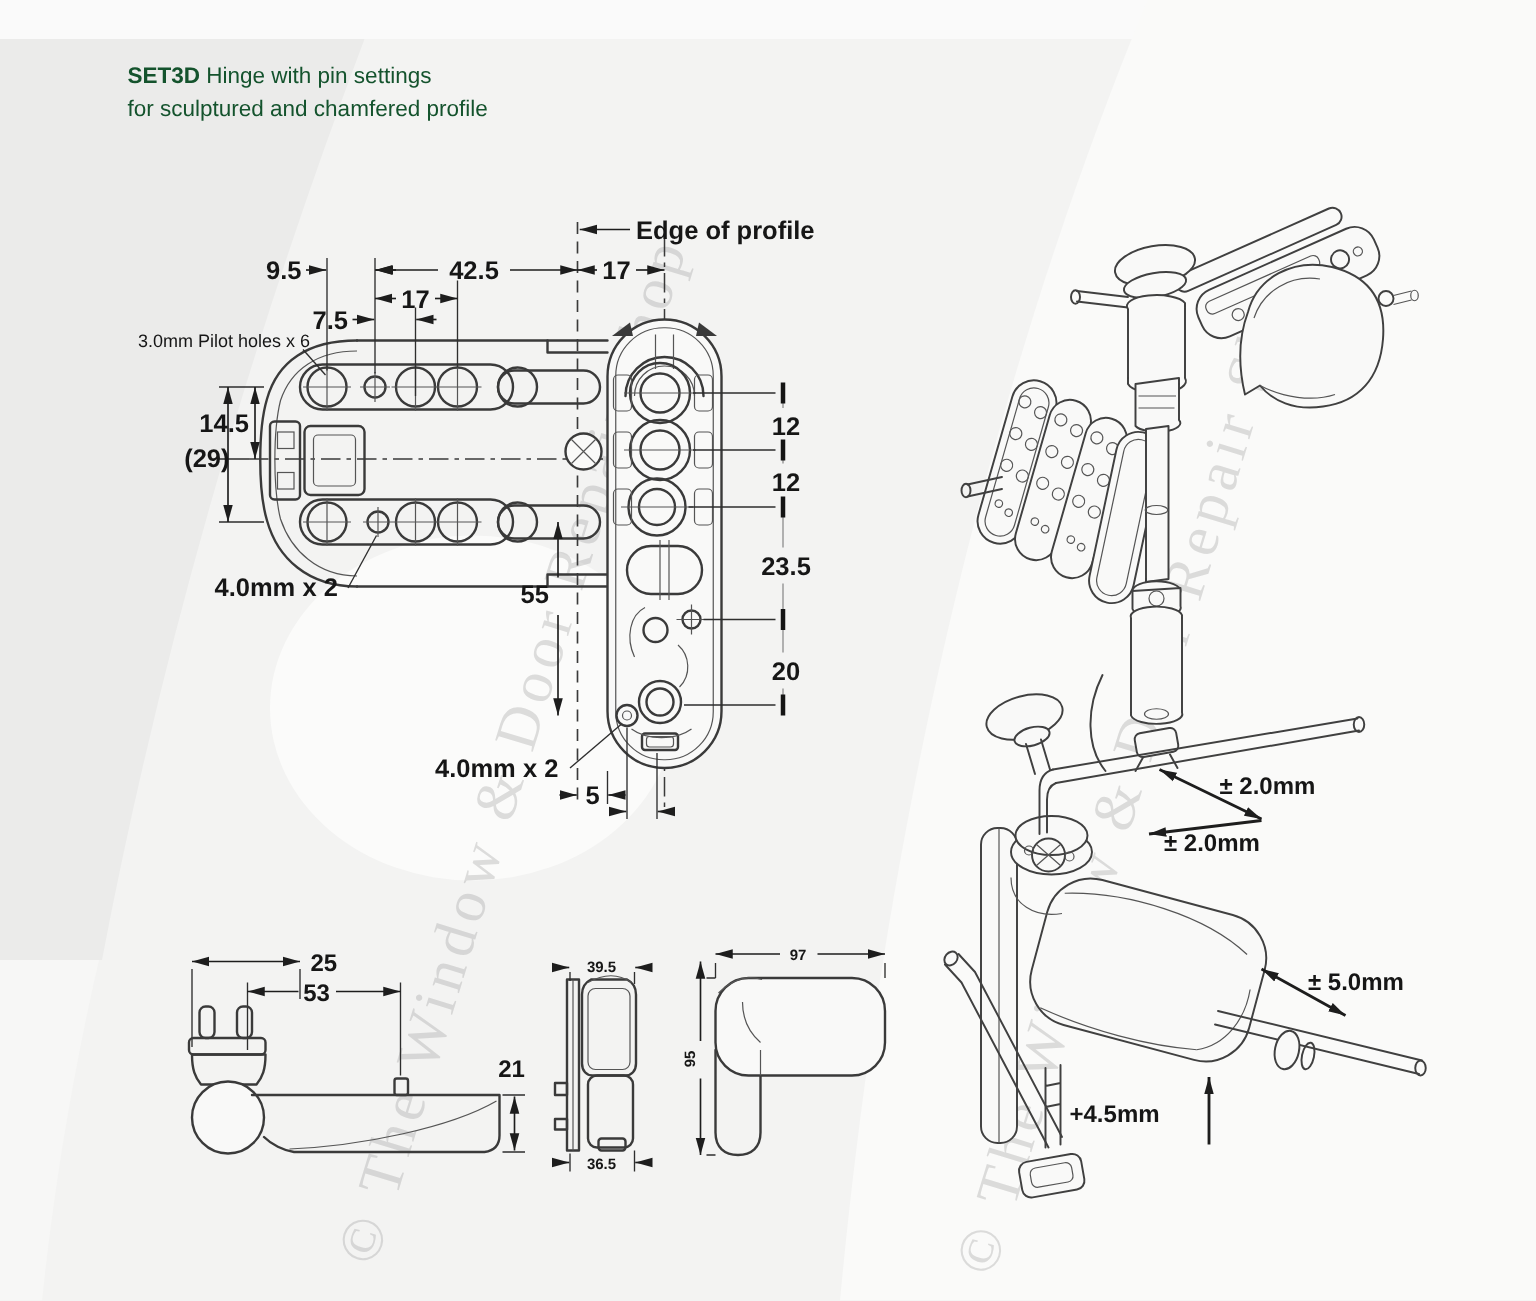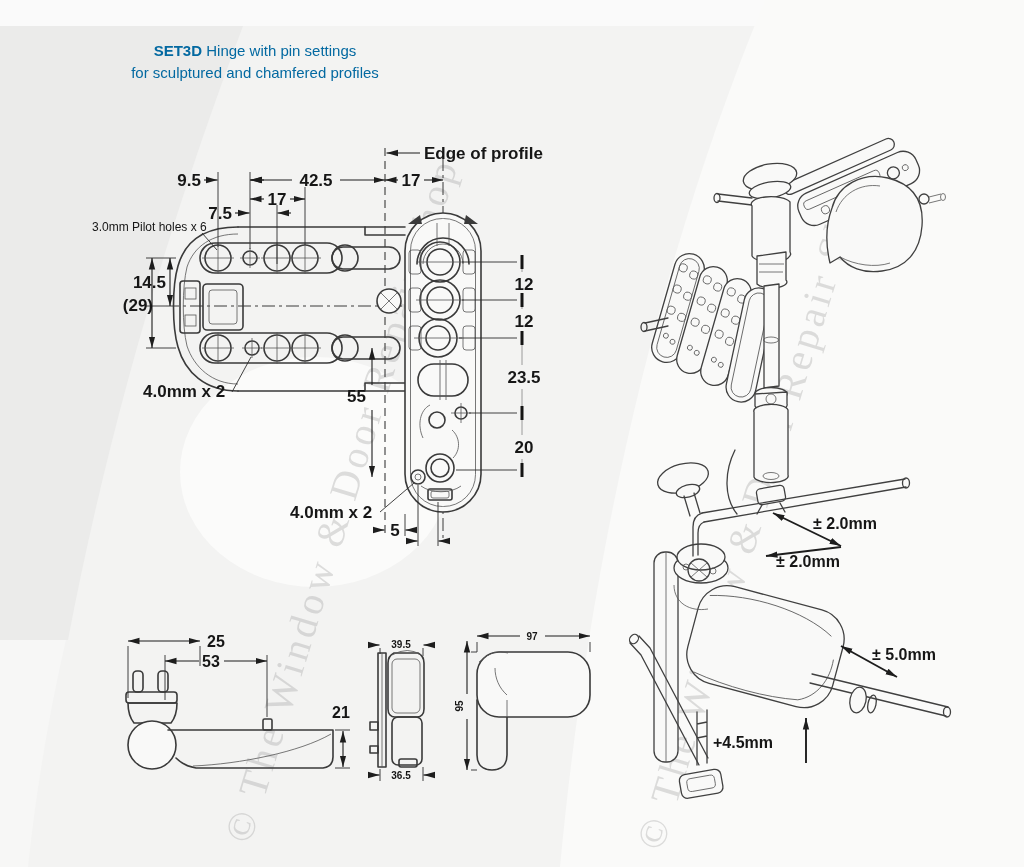--- a/index.html
+++ b/index.html
@@ -23,22 +23,22 @@
   .ep {stroke:#3a3a3a;stroke-width:1.1;fill:none;stroke-dasharray:8 5;}
   
   text{fill:#161616;}
   .d  {font:600 17px "Liberation Sans",sans-serif;}
   .d2 {font:600 16px "Liberation Sans",sans-serif;}
   .ds {font:400 12px "Liberation Sans",sans-serif;}
   .dt {font:600 10px "Liberation Sans",sans-serif;}
   .lab{font:600 17px "Liberation Sans",sans-serif;}
   .adj{font:700 16px "Liberation Sans",sans-serif;}
   .wm {font:400 40px "Liberation Serif",serif;fill:#9c9c9c;opacity:.32;letter-spacing:4px;}
-  #title{position:absolute;left:85px;top:40px;width:340px;color:#0369a1;
-         font:400 15px/1.45 "Liberation Sans",sans-serif;text-align:center;}
+  #title{position:absolute;left:85px;top:40px;width:340px;color:#14532d;
+         font:400 15px/1.45 "Liberation Sans",sans-serif;}
   #title b{font-weight:700;}
 </style>
 </head>
 <body>
 
 <div id="stage">
 <svg width="1024" height="867" viewBox="0 0 1024 867">
   <defs>
     <marker id="mE" viewBox="0 0 12 8" refX="11.5" refY="4" markerWidth="12" markerHeight="8" orient="auto" markerUnits="userSpaceOnUse">
           <path d="M0,.8 L11.5,4 L0,7.2 Z" fill="#1d1d1d"></path>
@@ -382,15 +382,15 @@
     <path class="dl" d="M545,636 H590" marker-end="url(#mE)"></path>
     <text class="dt" x="532" y="640" text-anchor="middle">97</text>
     <path class="dl" d="M467,641 V694" marker-start="url(#mS)"></path>
     <path class="dl" d="M467,719 V770" marker-end="url(#mE)"></path>
     <text class="dt" text-anchor="middle" transform="translate(463,706) rotate(-90)">95</text>
   </g>
 </svg>
 
 <div id="title">
   <div><b>SET3D</b><span> Hinge with pin settings</span></div>
-  <div>for sculptured and chamfered profiles</div>
+  <div>for sculptured and chamfered profile</div>
 </div>
 </div>
 
 </body></html>

